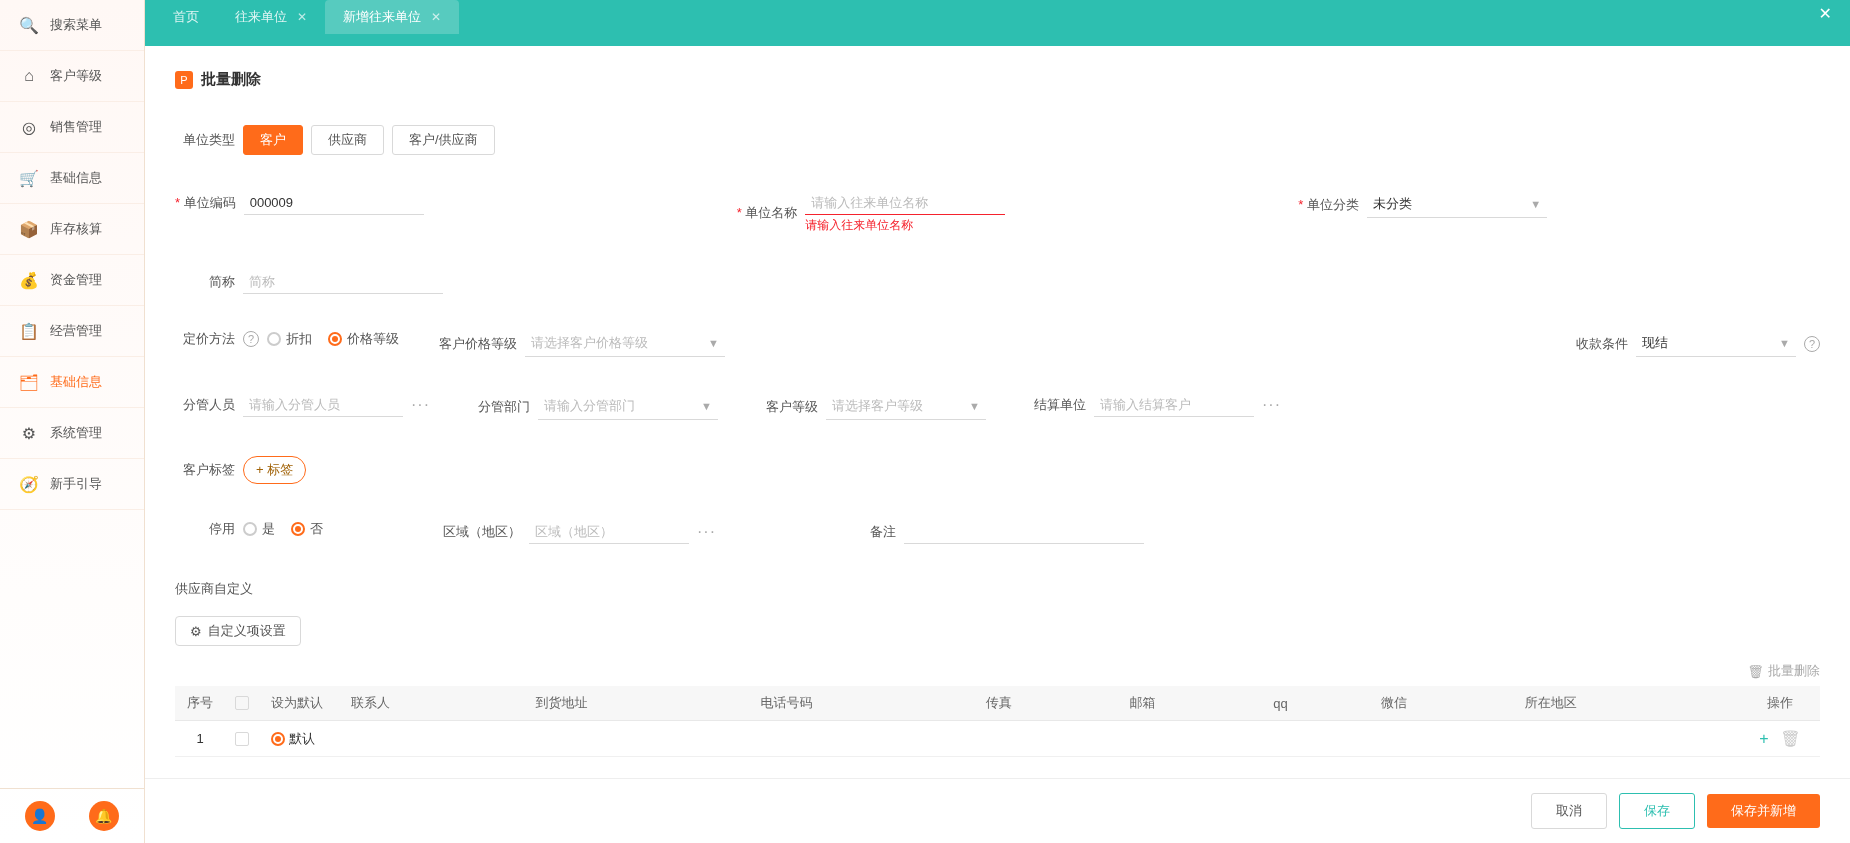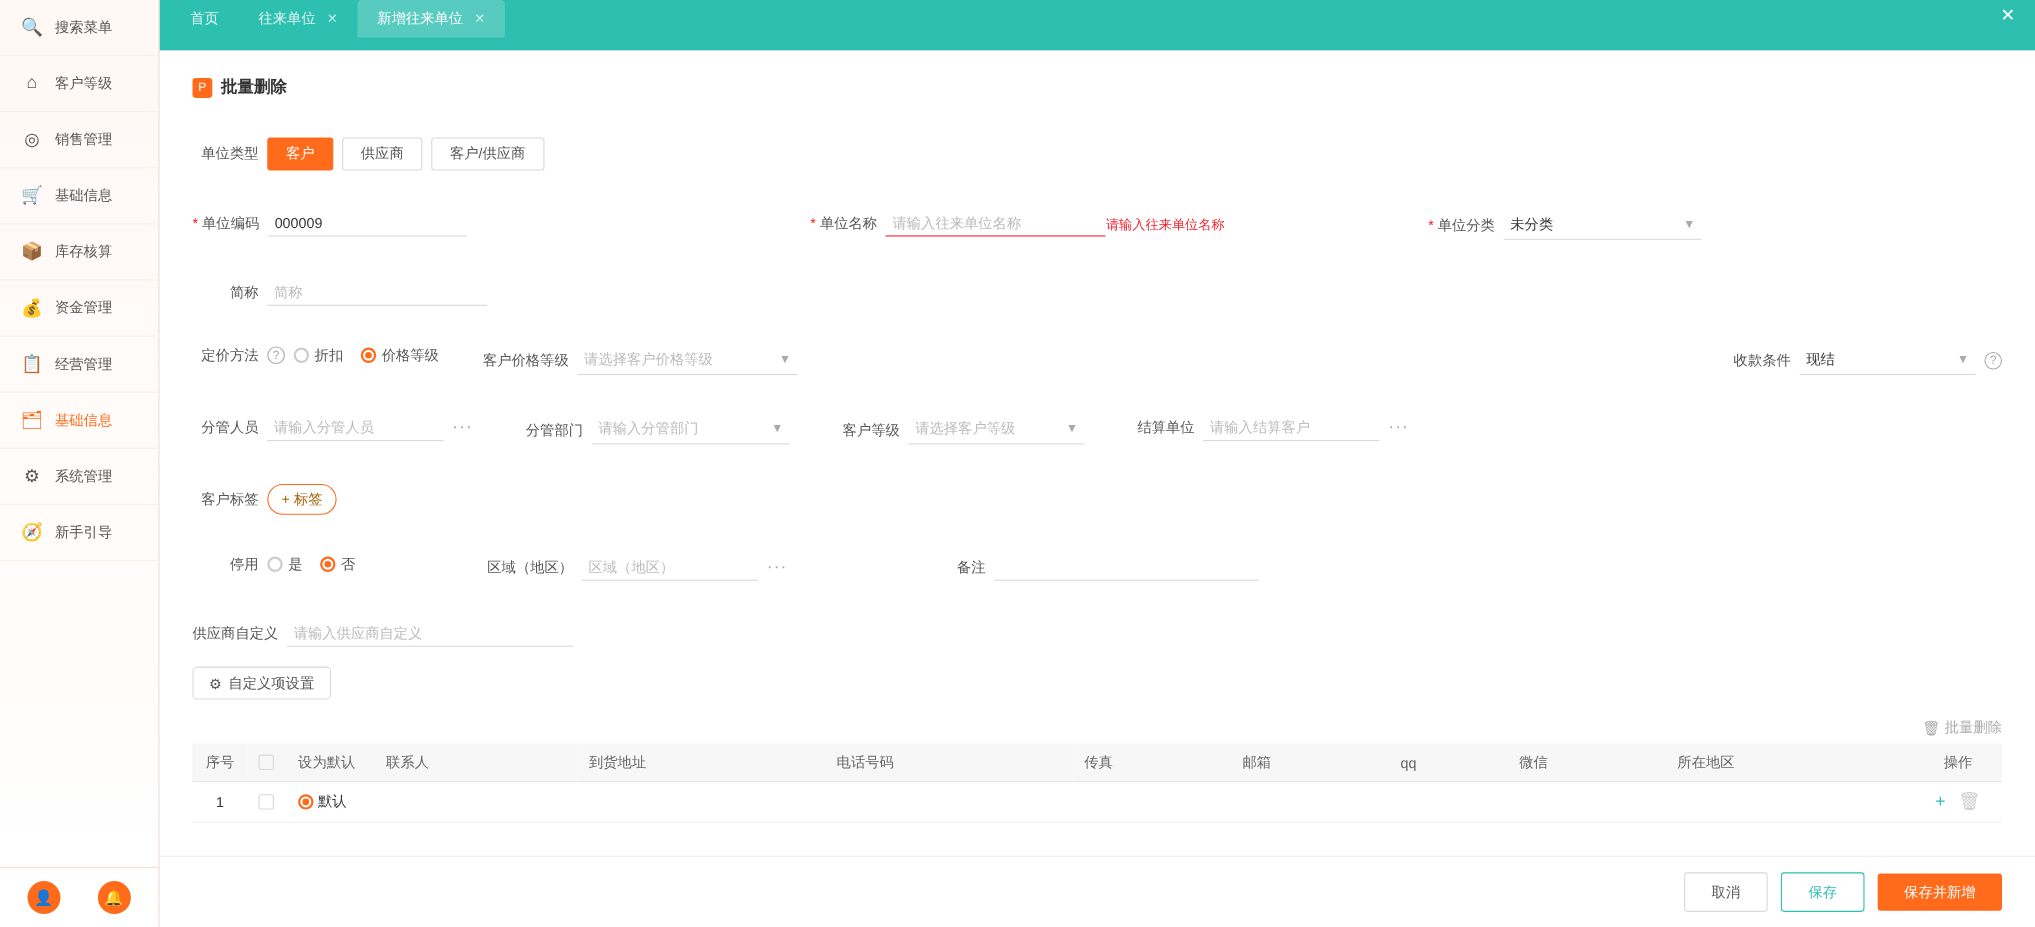--- a/index.html
+++ b/index.html
@@ -323,21 +323,21 @@
       padding: 8px 24px;
       border: none;
       border-radius: 3px;
       background: #ff6b1a;
       color: #fff;
       cursor: pointer;
       font-size: 13px;
     }
 
     
-    .input-wrap { flex: 1; display: flex; flex-direction: row; align-items: center; }
+    .input-wrap { flex: 1; display: flex; flex-direction: column; }
 
     
     .content::-webkit-scrollbar { width: 6px; }
     .content::-webkit-scrollbar-track { background: #f5f5f5; }
     .content::-webkit-scrollbar-thumb { background: #ddd; border-radius: 3px; }
   </style>
 </head>
 <body>
 
 <div class="sidebar">
@@ -543,21 +543,20 @@
       </div>
       <div class="form-field" style="flex:none;gap:8px;margin-left:80px;">
         <span class="form-label">备注</span>
         <input type="text" class="form-input" style="width: 240px; flex: 0 0 auto;">
       </div>
     </div>
 
     <div class="form-row">
       <div class="form-field">
         <span class="form-label">供应商自定义</span>
-        <input type="text" class="form-input" placeholder="请输入供应商自定义" style="width: 260px; flex: 0 0 auto;">
       </div>
     </div>
 
     <div style="margin: 16px 0;">
       <button class="custom-btn">
         <span>⚙</span>
         <span>自定义项设置</span>
       </button>
     </div>
 

